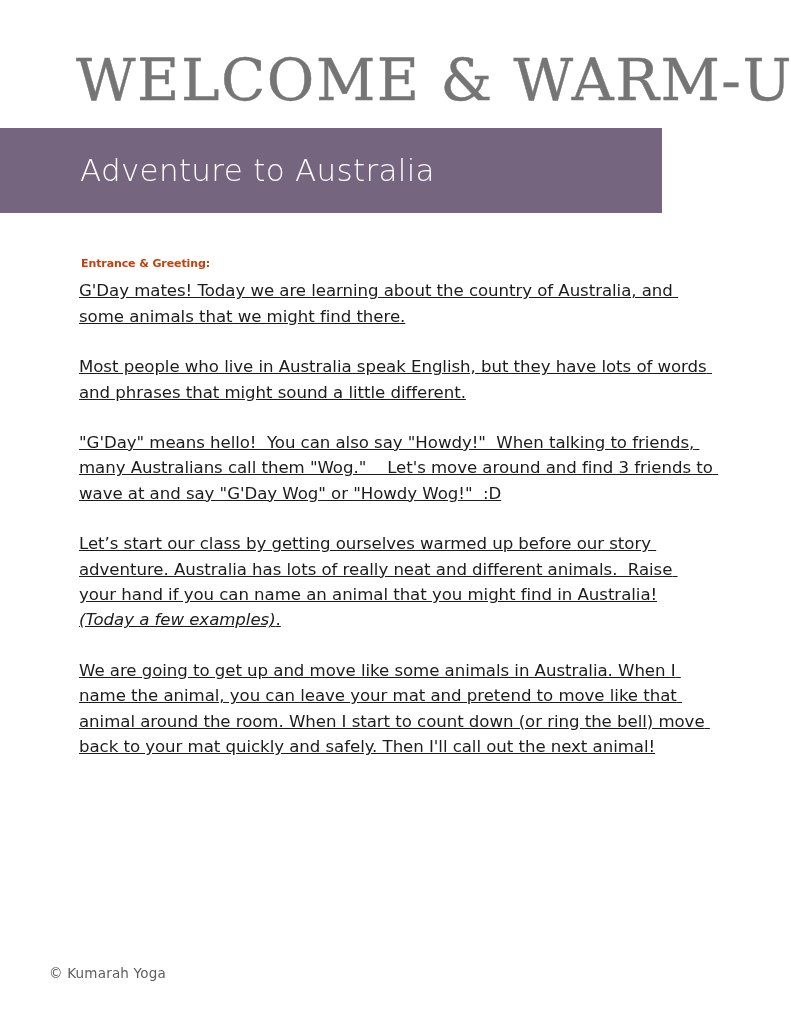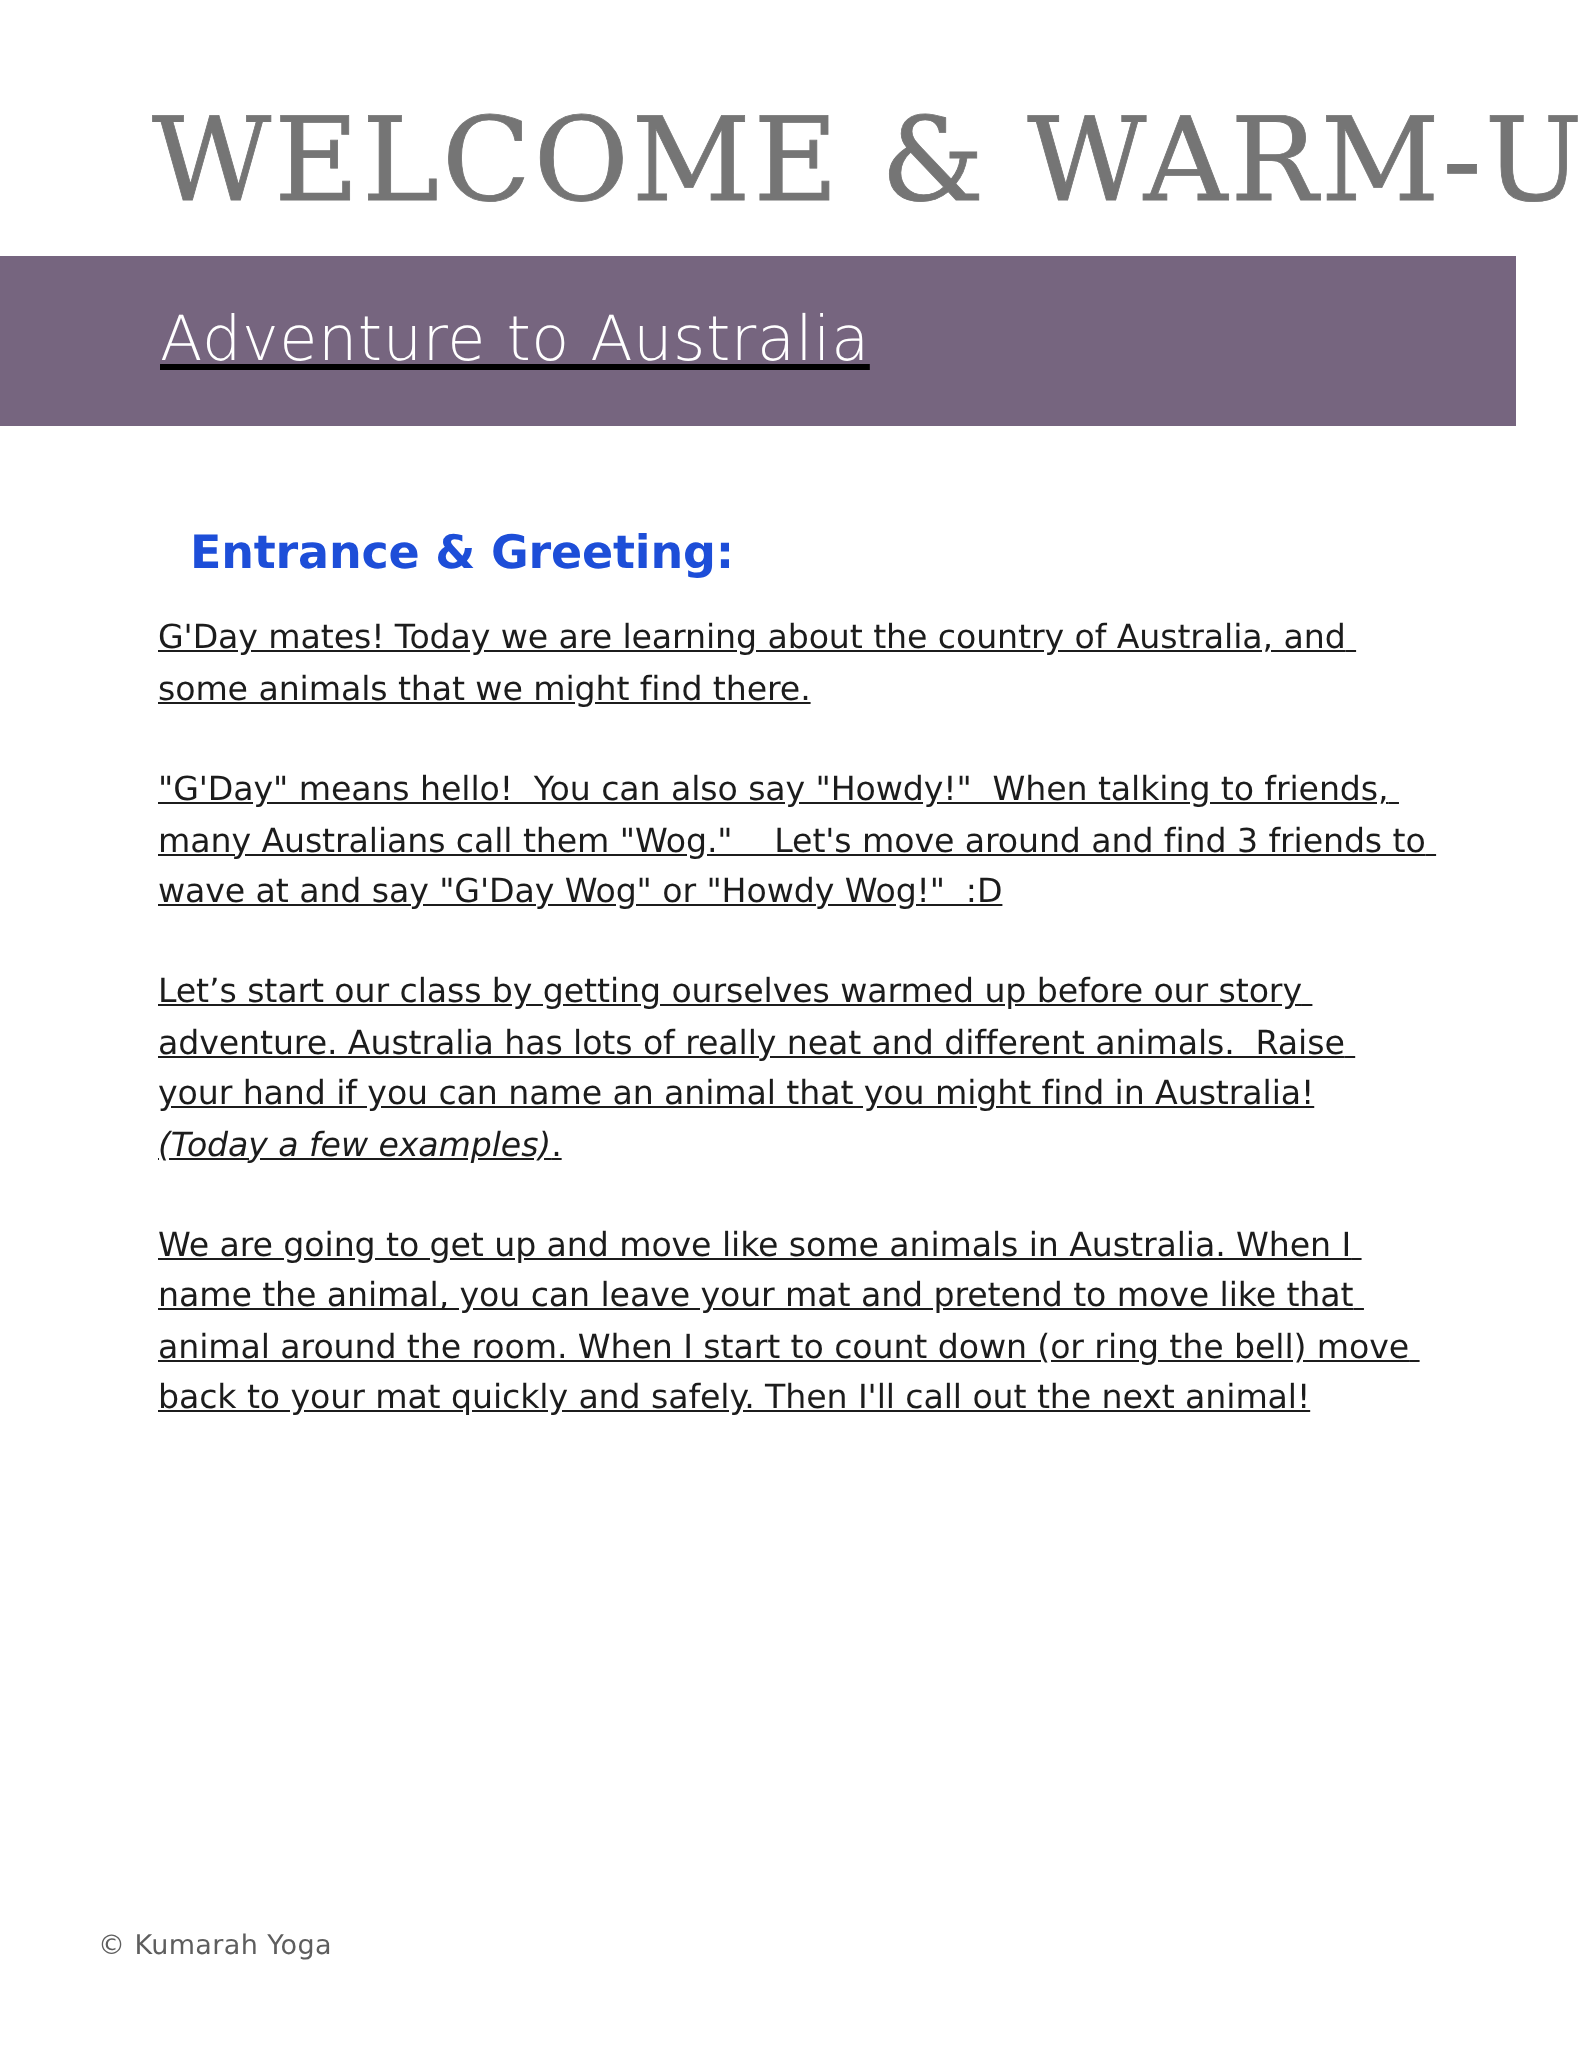--- a/index.html
+++ b/index.html
@@ -45,26 +45,25 @@
     stroke: #757575;
     stroke-width: 0.4px;
     paint-order: stroke fill;
   }
 
   
   .banner {
     position: absolute;
     left: 0;
     top: 128px;
-    width: 758px;
+    width: 662px;
     height: 85px;
     background: #76657f;
     display: flex;
     align-items: center;
-    text-decoration: underline;
   }
   .banner-title {
     margin-left: 80px;
     color: #ffffff;
     font-family: "DejaVu Sans", sans-serif;
     font-size: 31px;
     font-weight: 300;
     letter-spacing: 0.3px;
     line-height: 1;
   }
@@ -80,27 +79,27 @@
     font-size: 16.6px;
     line-height: 25.4px;
   }
   .content .section {
     margin: 0 0 25px 0;
   }
   .content .section:last-child {
     margin-bottom: 12px;
   }
   .content h2.sec-head {
-    margin: 16px;
+    margin: 2px;
     padding: 0;
-    font-size: 23px;
+    font-size: 11px;
     font-weight: 700;
     line-height: 25.4px;
     letter-spacing: -0.1px;
-    color: #1d4ed8;
+    color: #c2410c;
   }
   .content p.para {
     margin: 0;
     padding: 0;
     font-size: 16.6px;
     font-weight: 400;
     line-height: 25.4px;
     letter-spacing: -0.05px;
     color: #1c1c1c;
     white-space: pre-wrap;
@@ -137,20 +136,23 @@
     <div class="banner-title">Adventure to Australia</div>
   </div>
 
   <div class="content">
 
     <div class="section">
       <h2 class="sec-head">Entrance &amp; Greeting:</h2>
       <p class="para">G'Day mates! Today we are learning about the country of Australia, and some animals that we might find there.</p>
     </div>
 
+    <div class="section">
+      <p class="para">Most people who live in Australia speak English, but they have lots of words and phrases that might sound a little different.</p>
+    </div>
 
     <div class="section">
       <p class="para">"G'Day" means hello!  You can also say "Howdy!"  When talking to friends, many Australians call them "Wog."    Let's move around and find 3 friends to wave at and say "G'Day Wog" or "Howdy Wog!"  :D</p>
     </div>
 
     <div class="section">
       <p class="para"><span>Let’s start our class by getting ourselves warmed up before our story adventure. Australia has lots of really neat and different animals.  Raise your hand if you can name an animal that you might find in Australia!</span><br><span class="italic-note">(Today a few examples)</span><span>.</span></p>
     </div>
 
     <div class="section">

